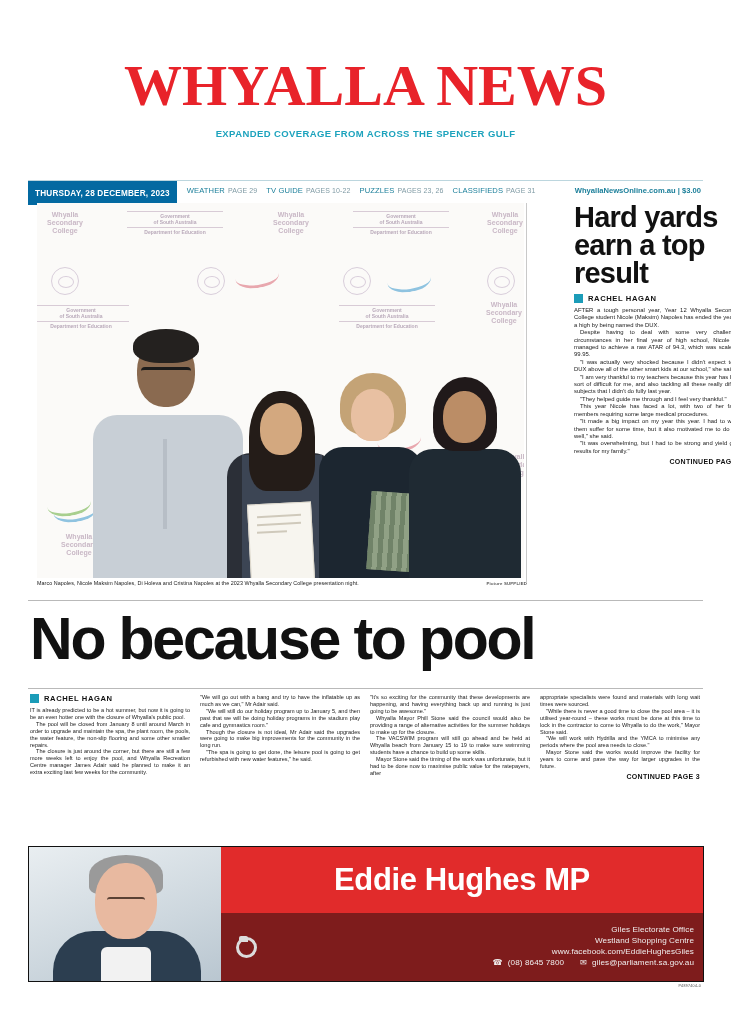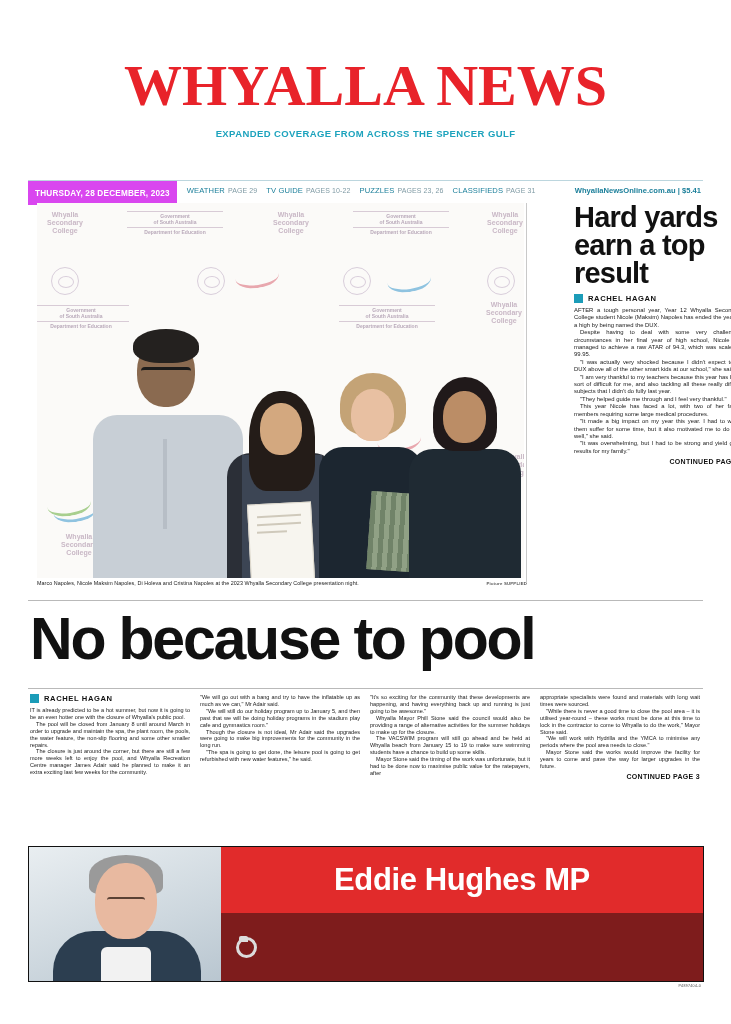--- a/index.html
+++ b/index.html
@@ -49,21 +49,21 @@
   }
 
   
   .infobar {
     position: absolute;
     left: 28px; top: 180px; width: 675px; height: 19px;
     border-top: 1px solid #bcd6de;
     display: flex; align-items: stretch;
   }
   .infobar-date {
-    background: #d946ef;
+    background: #0369a1;
     color: #ffffff;
     font-size: 8.2px;
     font-weight: bold;
     letter-spacing: 0.2px;
     padding: 12px 7px;
     display: flex; align-items: center;
     white-space: nowrap;
   }
   .infobar-items {
     display: flex; align-items: center;
@@ -324,21 +324,21 @@
       </div>
       <div class="infobar-item">
         <span class="lbl">PUZZLES</span>
         <span class="pg">PAGES 23, 26</span>
       </div>
       <div class="infobar-item">
         <span class="lbl">CLASSIFIEDS</span>
         <span class="pg">PAGE 31</span>
       </div>
     </div>
-    <div class="infobar-right">WhyallaNewsOnline.com.au | $5.41</div>
+    <div class="infobar-right">WhyallaNewsOnline.com.au | $3.00</div>
   </div>
 
   <div class="top-section">
 
     <div class="photo-wrap">
       <div class="backdrop">
 
         <div class="bd-cell" style="left:-12px; top:8px; width:80px;">Whyalla<br>Secondary<br>College</div>
         <div class="bd-gov" style="left:84px; top:6px; width:108px;">
           <div class="rule"></div>Government<br>of South Australia<div class="rule"></div>Department for Education
@@ -492,20 +492,32 @@
         <div class="ad-name">Eddie Hughes MP</div>
       </div>
       <div class="ad-bottom">
         <div class="ad-contact">
           <div class="ad-crest">
             <div class="crest-shape">
               <div class="crown"></div>
               <div class="ring"></div>
             </div>
           </div>
+          <div class="ad-lines">
+            <div>Giles Electorate Office</div>
+            <div>Westland Shopping Centre</div>
+            <div>www.facebook.com/EddieHughesGiles</div>
+            <div class="row-icons">
+              <span class="ico">☎</span>
+              <span>(08) 8645 7800</span>
+              <span style="display:inline-block;width:6px"></span>
+              <span class="ico">✉</span>
+              <span>giles@parliament.sa.gov.au</span>
+            </div>
+          </div>
         </div>
       </div>
     </div>
   </div>
 
   <div class="ad-code">P4897404-0</div>
 
 </div>
 
 </body></html>

